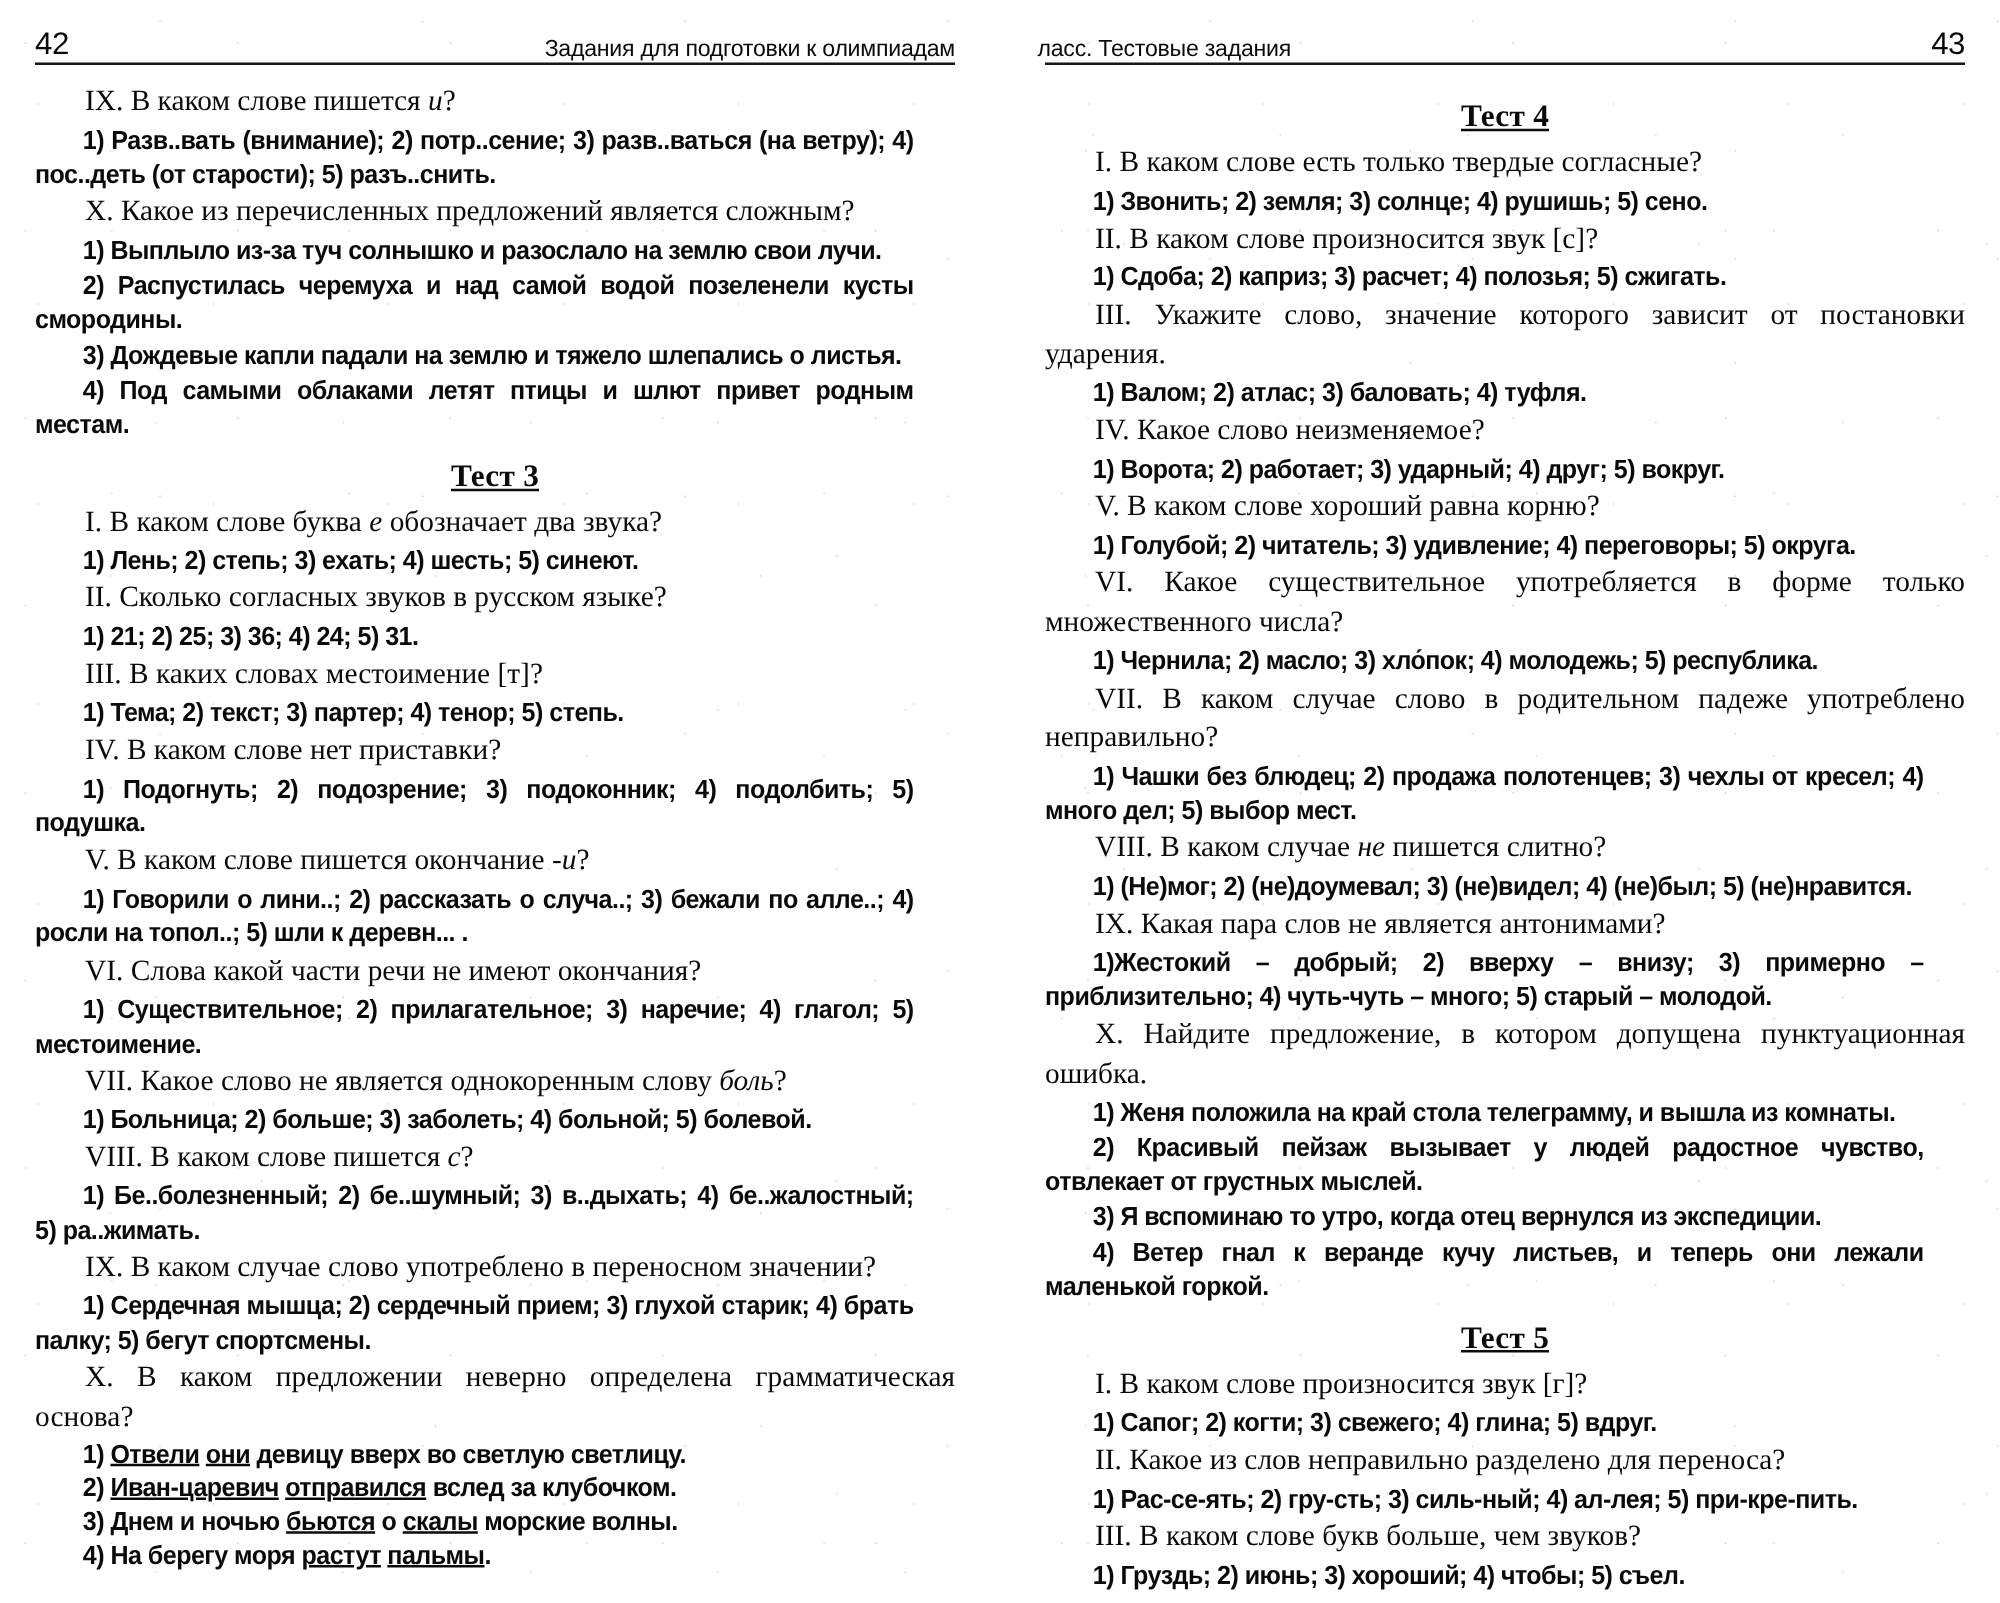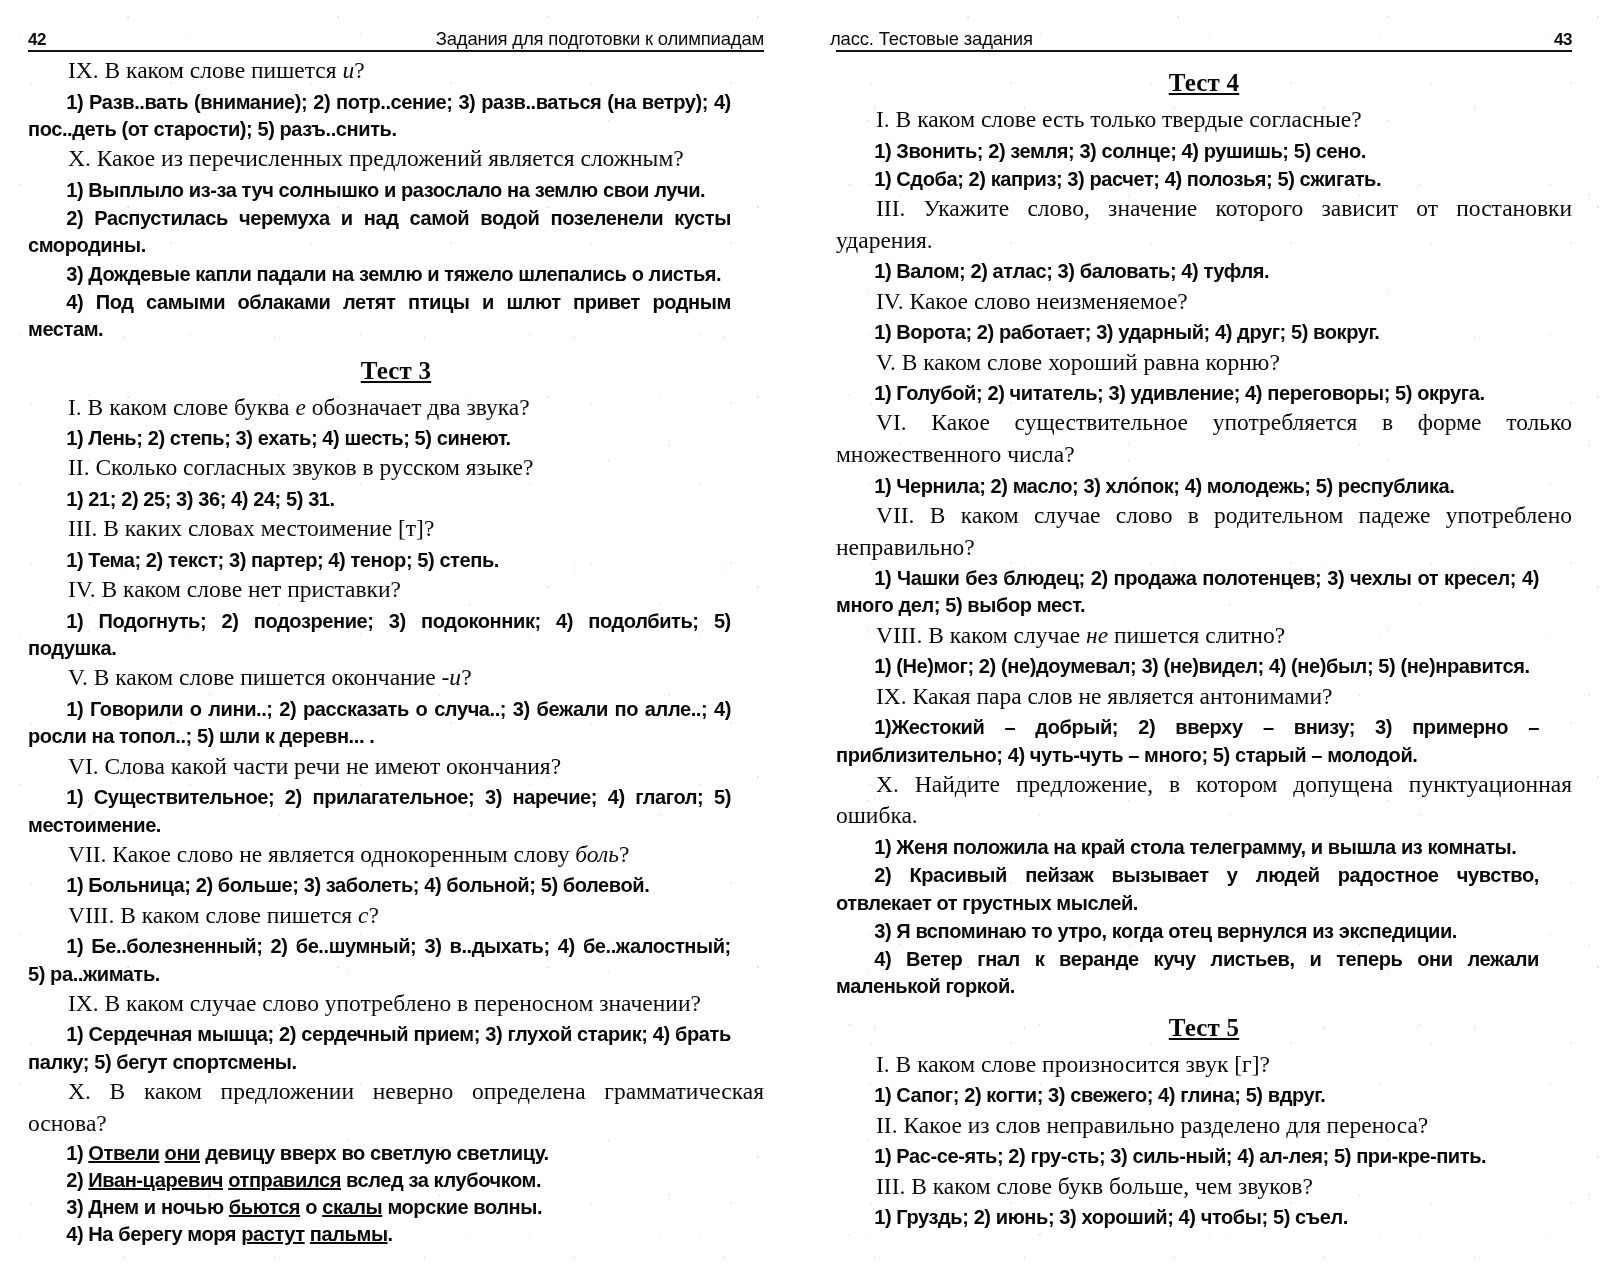--- a/index.html
+++ b/index.html
@@ -31,22 +31,22 @@
     height:34px;
     position:relative;
   }
   .head-rule{
     border-bottom:2.2px solid #151515;
     height:0;
     margin-top:2px;
   }
   .folio{
     font-family:"Liberation Sans", sans-serif;
-    font-weight:bold;
-    font-size:17px;
+    font-weight:normal;
+    font-size:25px;
     letter-spacing:-0.4px;
     line-height:1;
   }
   .runtitle{
     font-family:"Liberation Sans", sans-serif;
     font-size:18.5px;
     line-height:1;
     letter-spacing:-0.2px;
     white-space:nowrap;
   }
@@ -55,21 +55,21 @@
   .head-right .folio{margin-left:auto;}
   .head-right .runtitle{
     margin-right:auto;
     
     margin-left:-6px;
     text-align:center;
   }
 
   
   .col{
-    padding-top:3px;
+    padding-top:14px;
   }
   p{margin:0;}
 
   
   .q{
     font-family:"Liberation Serif", serif;
     font-size:23.5px;
     line-height:1.345;
     text-indent:40px;
     margin-bottom:1px;
@@ -176,20 +176,21 @@
   <div class="page page-right">
     <div class="head head-right">
       <span class="runtitle">ласс. Тестовые задания</span>
       <span class="folio">43</span>
     </div>
     <div class="head-rule"></div>
     <div class="col" id="col-right">
         <p class="testhead">Тест 4</p>
         <p class="q">I. В каком слове есть только твердые согласные?</p>
         <p class="a">1) Звонить; 2) земля; 3) солнце; 4) рушишь; 5) сено.</p>
+        <p class="q">II. В каком слове произносится звук [с]?</p>
         <p class="a">1) Сдоба; 2) каприз; 3) расчет; 4) полозья; 5) сжигать.</p>
         <p class="q">III. Укажите слово, значение которого зависит от постановки ударения.</p>
         <p class="a">1) Валом; 2) атлас; 3) баловать; 4) туфля.</p>
         <p class="q">IV. Какое слово неизменяемое?</p>
         <p class="a">1) Ворота; 2) работает; 3) ударный; 4) друг; 5) вокруг.</p>
         <p class="q">V. В каком слове хороший равна корню?</p>
         <p class="a">1) Голубой; 2) читатель; 3) удивление; 4) переговоры; 5) округа.</p>
         <p class="q">VI. Какое существительное употребляется в форме только множественного числа?</p>
         <p class="a">1) Чернила; 2) масло; 3) хло́пок; 4) молодежь; 5) республика.</p>
         <p class="q">VII. В каком случае слово в родительном падеже употреблено неправильно?</p>

